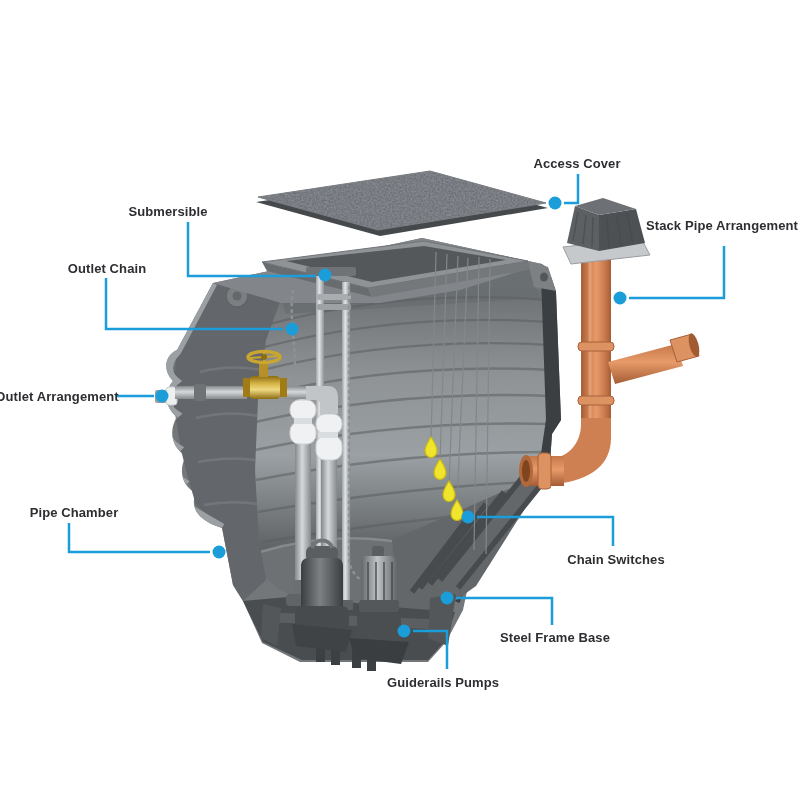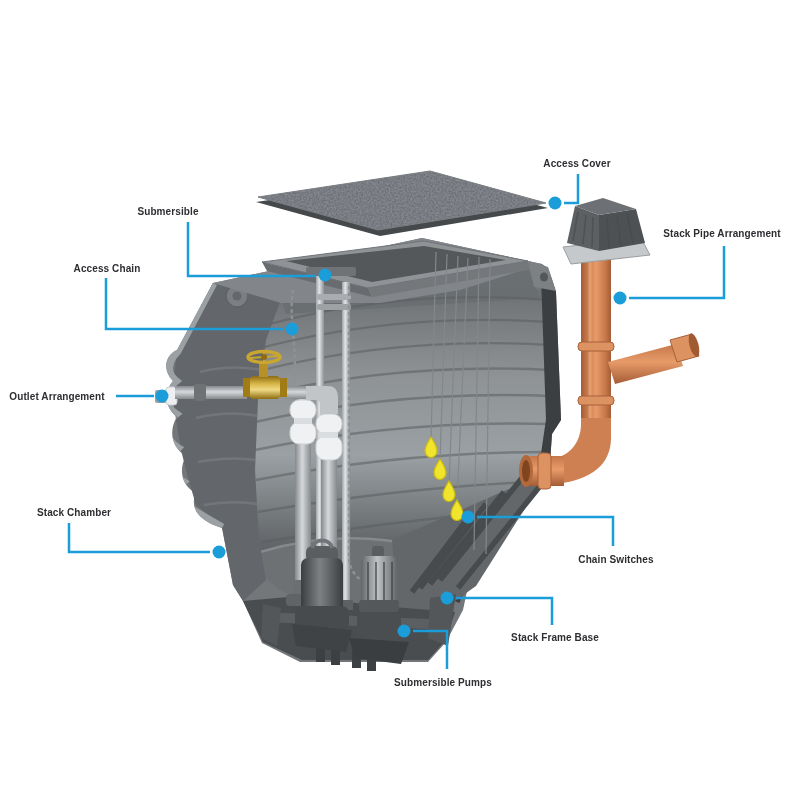--- a/index.html
+++ b/index.html
@@ -3,21 +3,21 @@
 <meta charset="utf-8">
 <style>
   html,body{margin:0;padding:0;background:#ffffff;}
   .stage{
     position:relative;width:800px;height:792px;background:#ffffff;overflow:hidden;
     font-family:"Liberation Sans","DejaVu Sans",sans-serif;
   }
   .stage svg{position:absolute;left:0;top:0;}
   .callout-label{
     position:absolute;transform:translate(-50%,-50%);
-    font-size:10px;font-weight:700;color:#2e2d31;letter-spacing:.1px;
+    font-size:13px;font-weight:700;color:#2e2d31;letter-spacing:.1px;
     white-space:nowrap;user-select:none;
   }
 </style>
 </head>
 <body>
 
 <div class="stage">
 
 <svg width="800" height="792" viewBox="0 0 800 792">
   <defs>
@@ -328,21 +328,21 @@
     </g>
     <g>
       <polyline points="413,631 447,631 447,669"></polyline>
           <circle cx="404" cy="631" r="6.5" fill="#1b9dd9" stroke="none"></circle>
     </g>
   </g>
 </svg>
 
 <div class="callout-label" style="left:577px;top:163px">Access Cover</div>
 <div class="callout-label" style="left:168px;top:211px">Submersible</div>
-<div class="callout-label" style="left:107px;top:268px">Access Chain</div>
-<div class="callout-label" style="left:722px;top:233px">Stack Pipe Arrangement</div>
+<div class="callout-label" style="left:107px;top:268px">Outlet Chain</div>
+<div class="callout-label" style="left:722px;top:225px">Stack Pipe Arrangement</div>
 <div class="callout-label" style="left:57px;top:396px">Outlet Arrangement</div>
-<div class="callout-label" style="left:74px;top:512px">Stack Chamber</div>
+<div class="callout-label" style="left:74px;top:512px">Pipe Chamber</div>
 <div class="callout-label" style="left:616px;top:559px">Chain Switches</div>
-<div class="callout-label" style="left:555px;top:637px">Stack Frame Base</div>
-<div class="callout-label" style="left:443px;top:682px">Submersible Pumps</div>
+<div class="callout-label" style="left:555px;top:637px">Steel Frame Base</div>
+<div class="callout-label" style="left:443px;top:682px">Guiderails Pumps</div>
 
 </div>
 
 </body></html>

